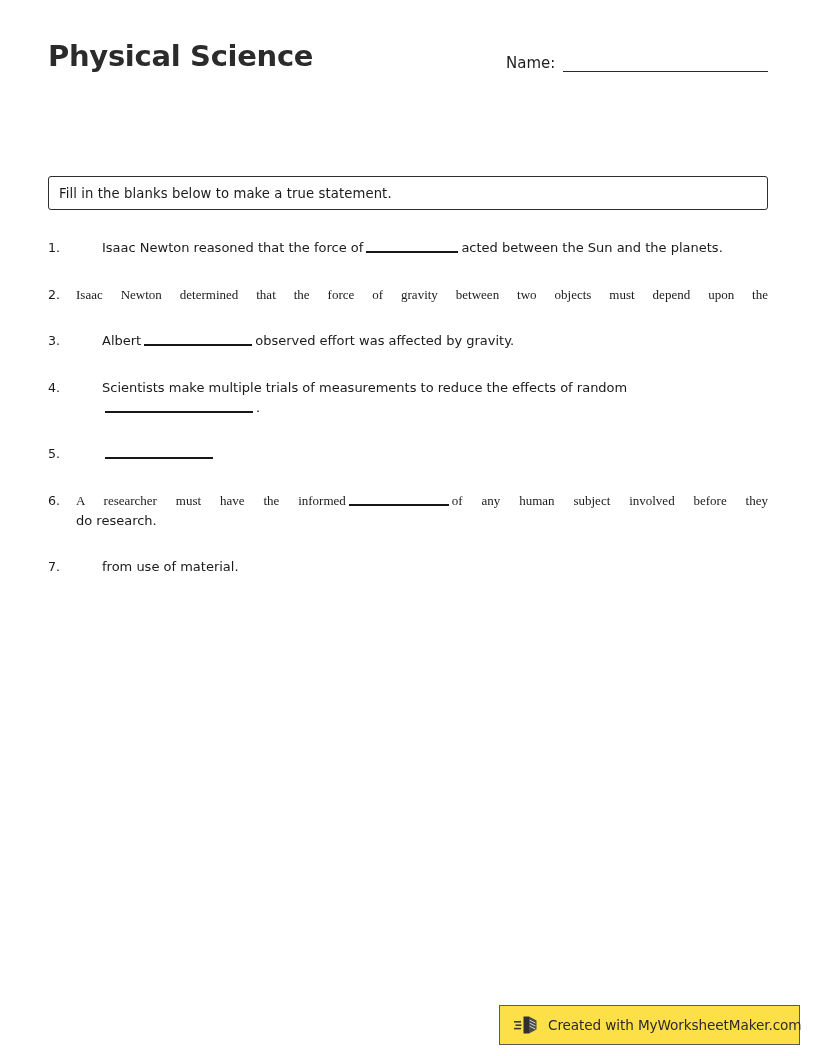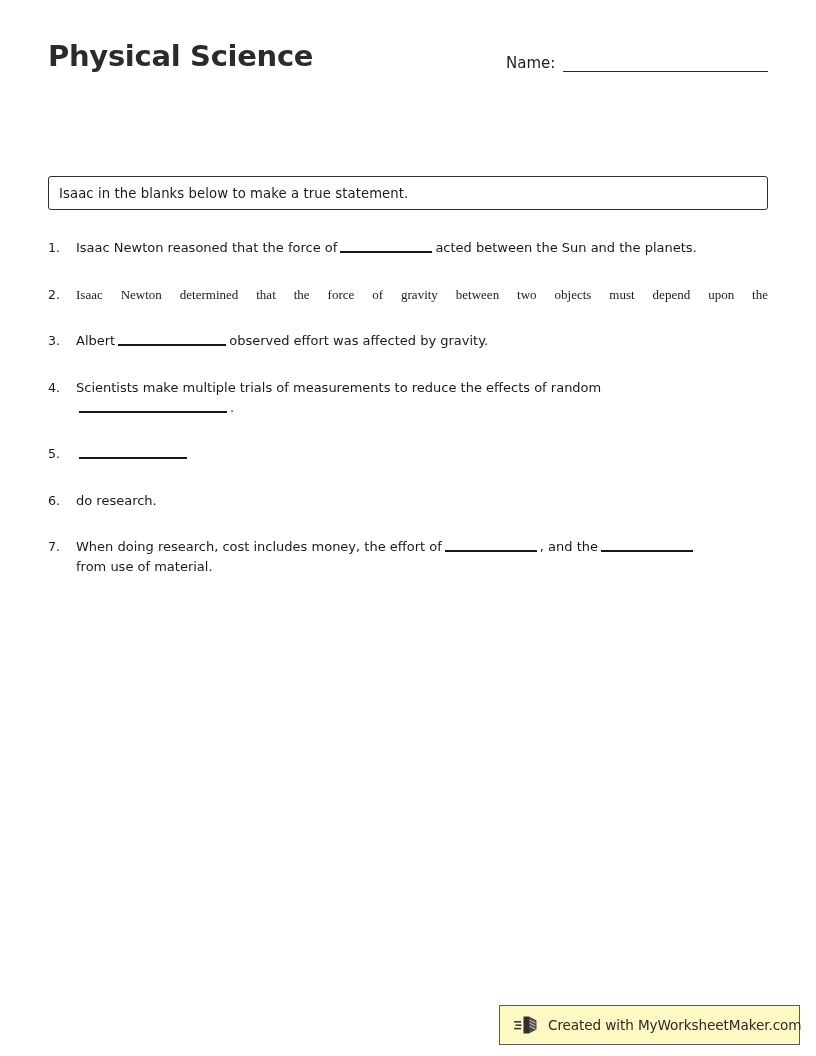--- a/index.html
+++ b/index.html
@@ -103,21 +103,21 @@
     line-height: 20px;
     color: #1a1a1a;
   }
   .q-body {
     font-size: 13px;
     line-height: 20px;
     color: #1a1a1a;
     text-align: justify;
     text-justify: inter-word;
   }
-  .q-body.nojust { text-align: left; }
+  .q-body.nojust { text-align: left; margin-left: 26px; }
   .q-line { display: block; }
   .q-line.just {
     text-align: justify;
     text-align-last: justify;
     font-family: Liberation Serif, serif;
   }
   .blank {
     display: inline-block;
     vertical-align: baseline;
     border-bottom: 2.1px solid #171717;
@@ -132,21 +132,21 @@
 
   
   #footer-badge {
     position: absolute;
     left: 499px;
     top: 1005px;
     width: 301px;
     height: 40px;
     box-sizing: border-box;
     border: 1.3px solid #5a5a5a;
-    background: #fef9c3;
+    background: #fde047;
     display: flex;
     align-items: center;
     padding-left: 14px;
   }
   #footer-logo {
     width: 26px;
     height: 22px;
     flex: 0 0 auto;
     margin-right: 8px;
     position: relative;
@@ -165,21 +165,21 @@
   <div id="title">
     <span class="tline">Physical Science</span>
   </div>
   <div id="name-group">
     <span id="name-label">Name:</span>
     <span id="name-rule"></span>
   </div>
 </div>
 
 <div id="instruction-box">
-  <span id="instruction-text">Isaac in the blanks below to make a true statement.</span>
+  <span id="instruction-text">Fill in the blanks below to make a true statement.</span>
 </div>
 
 <div id="questions">
 
   <div class="q" style="margin-bottom:27px;">
     <span class="q-num">1.</span>
     <div class="q-body nojust">
       <span>Isaac Newton reasoned that the force of</span><span class="blank w92"></span><span>acted between the Sun and the planets.</span>
     </div>
   </div>
@@ -209,28 +209,28 @@
   <div class="q" style="margin-bottom:27px;">
     <span class="q-num">5.</span>
     <div class="q-body nojust">
       <span class="blank w108"></span>&nbsp;
     </div>
   </div>
 
   <div class="q" style="margin-bottom:26px;">
     <span class="q-num">6.</span>
     <div class="q-body">
+      <span class="q-line just"><span>A researcher must have the informed</span><span class="blank w100"></span><span>of any human subject involved before they</span></span>
       <span class="q-line">do research.</span>
     </div>
   </div>
 
   <div class="q">
     <span class="q-num">7.</span>
     <div class="q-body nojust">
-      <span class="q-line"><span>When doing research, cost includes money, the effort of</span><span class="blank w92"></span><span>, and the</span><span class="blank w92"></span></span>
       <span class="q-line">from use of material.</span>
     </div>
   </div>
 
 </div>
 
 <div id="footer-badge">
   <span id="footer-logo">
     <svg width="26" height="22" viewBox="0 0 26 22" xmlns="http://www.w3.org/2000/svg">
       <g fill="#3a3a3a">

